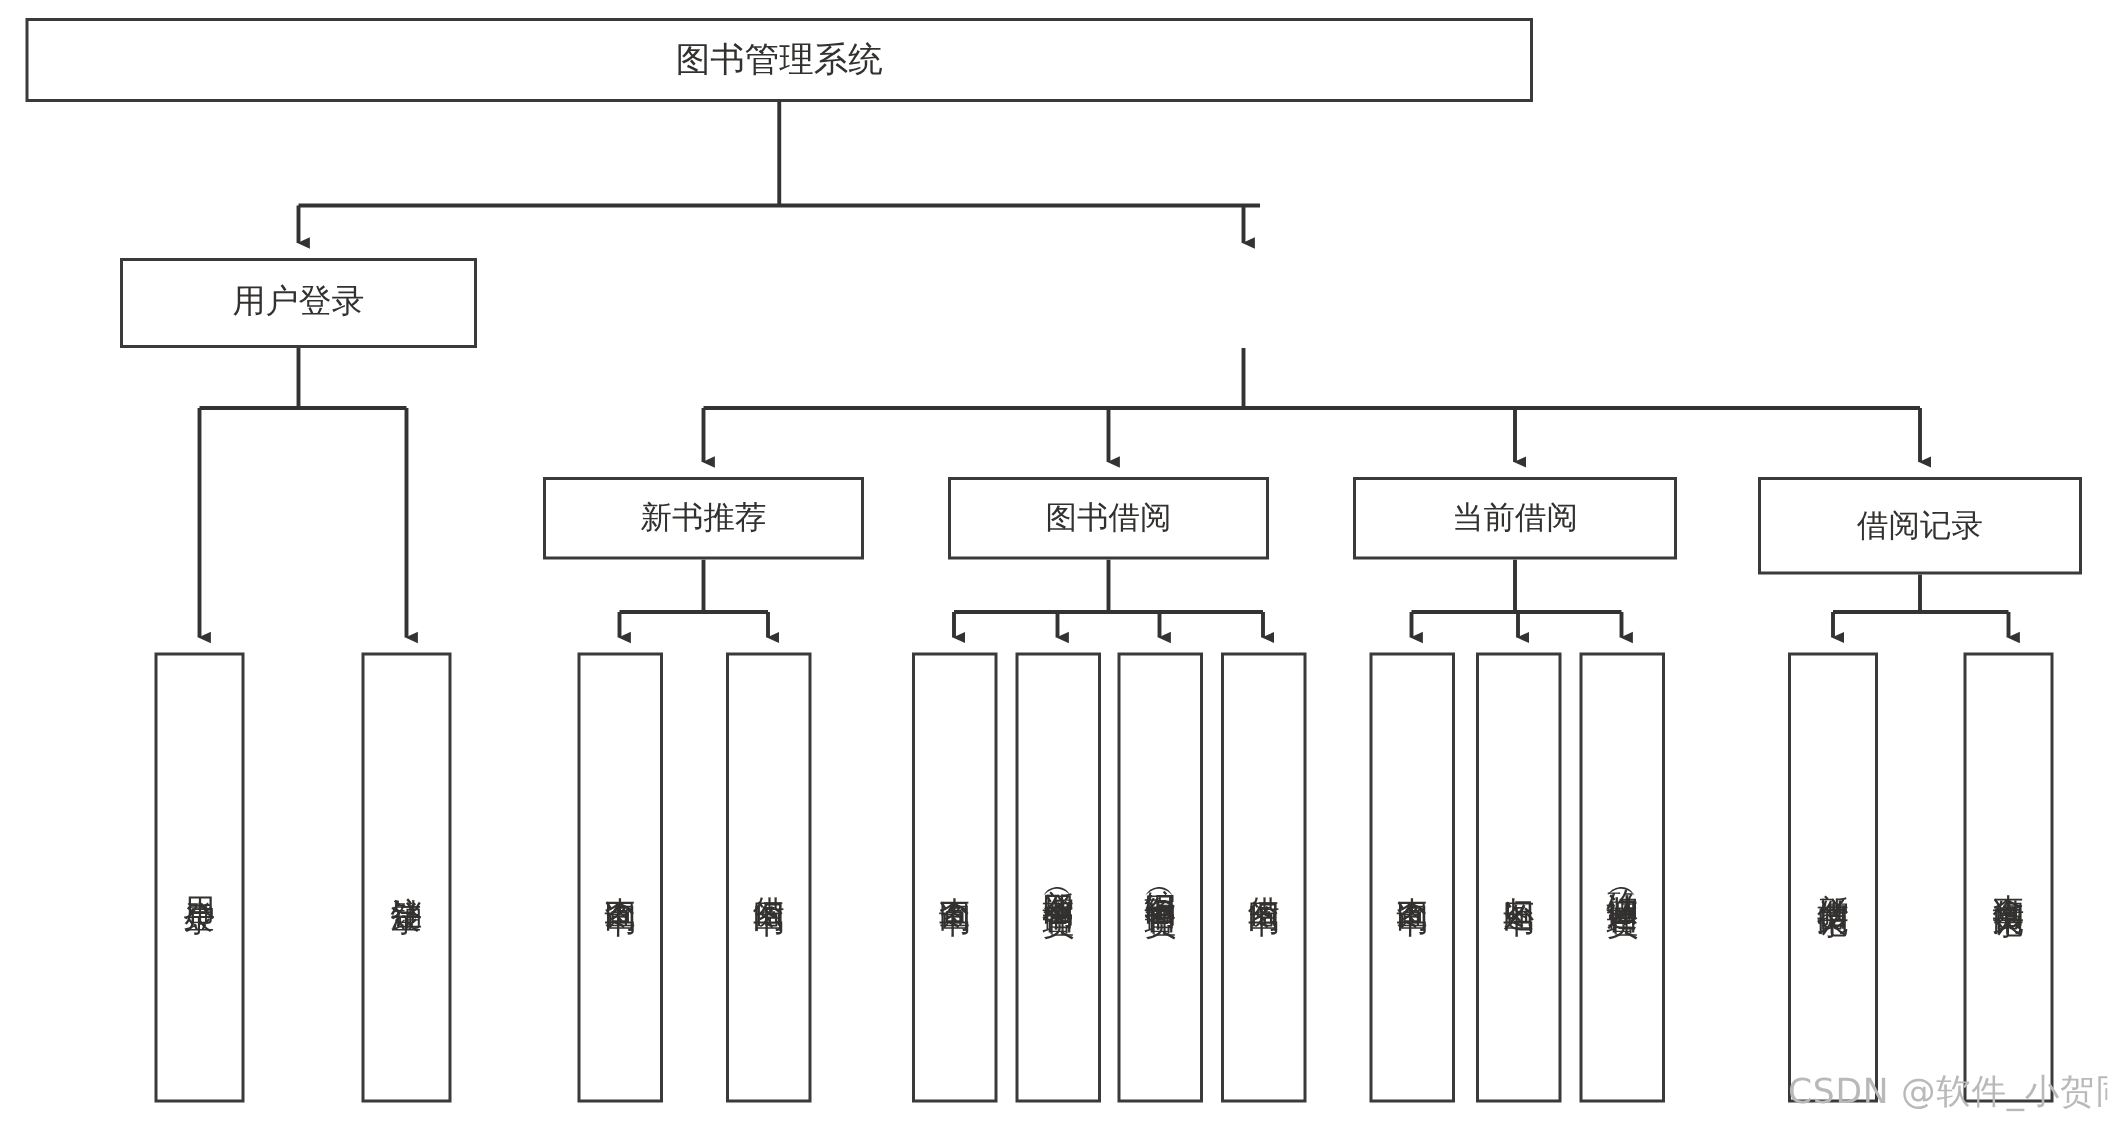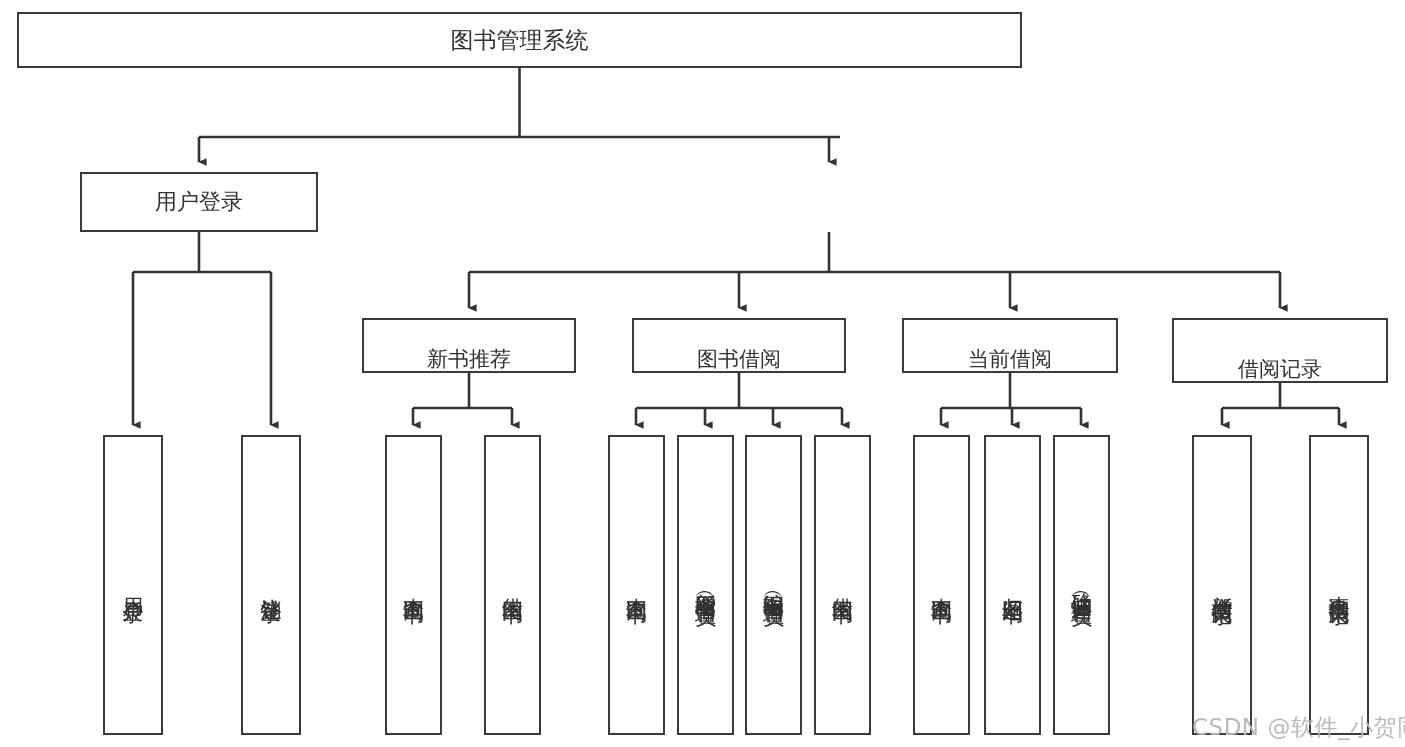--- a/index.html
+++ b/index.html
@@ -38,21 +38,20 @@
     line-height: 1.15;
   }
   .node-box.level-root {
     font-size: 23px;
   }
   .node-box.level-1 {
     font-size: 22px;
   }
   .node-box.level-2 {
     font-size: 21px;
-    align-items: flex-end;
   }
   .node-box.leaf {
     font-size: 21px;
     writing-mode: vertical-rl;
     text-orientation: upright;
     letter-spacing: 2px;
     padding: 4px 0;
   }
   .node-box.leaf .leaf-label {
     writing-mode: vertical-rl;

